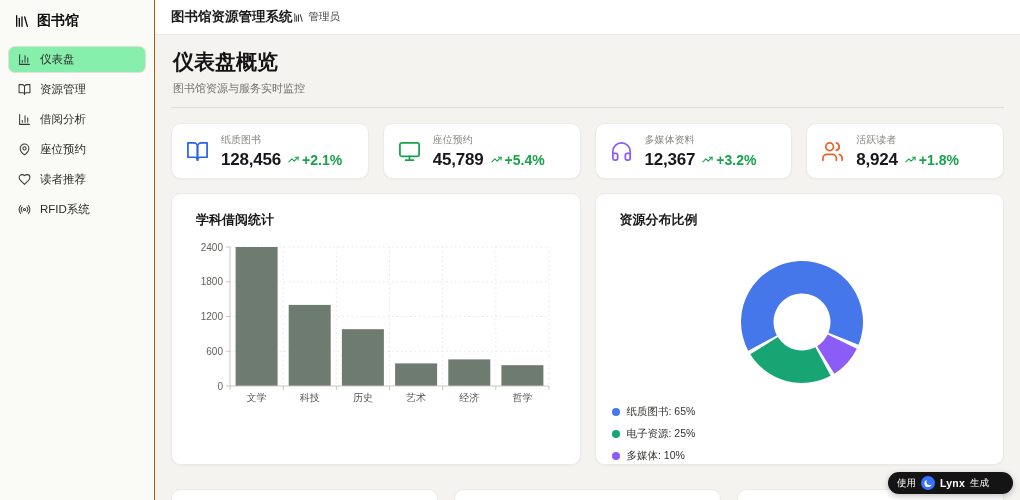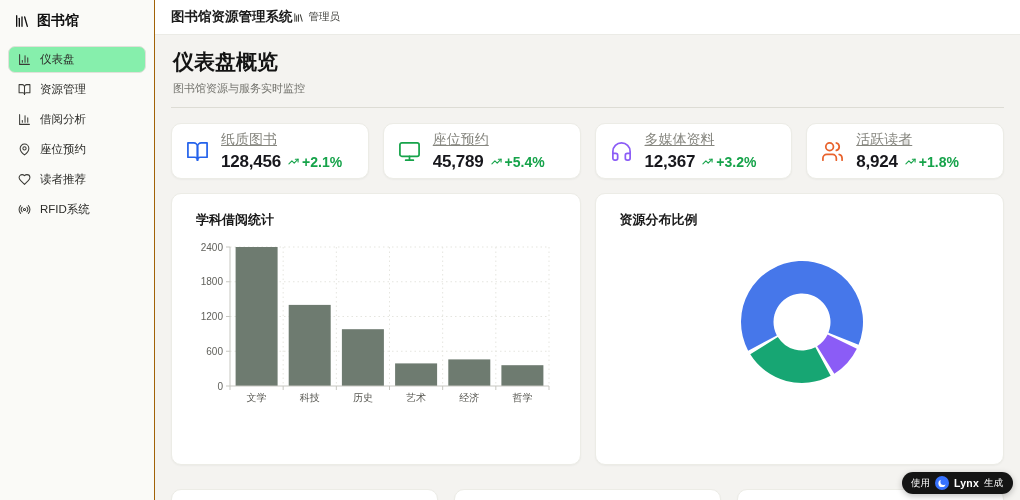--- a/index.html
+++ b/index.html
@@ -28,40 +28,40 @@
   .content{padding:0 16px;}
   .page-head{padding:13px 2px 11px 2px;border-bottom:1px solid #dddcd5;}
   .page-head h1{margin:0 0 5px 0;font-size:21px;font-weight:700;color:#141414;}
   .page-head p{margin:0;font-size:11px;color:#73736d;}
 
   
   .stats-row{display:grid;grid-template-columns:repeat(4,1fr);gap:14px;margin-top:15px;}
   .card{background:#fff;border:1px solid #ecece6;border-radius:10px;
     box-shadow:0 1px 2px rgba(0,0,0,.04);box-sizing:border-box;}
   .stat-card{display:flex;align-items:center;gap:12px;padding:11px 14px;height:56px;}
-  .stat-label{font-size:14px;color:#86867f;margin-bottom:3px;text-decoration:underline;}
+  .stat-label{font-size:10px;color:#86867f;margin-bottom:3px;}
   .stat-line{display:flex;align-items:center;gap:7px;}
   .stat-value{font-size:17px;font-weight:700;color:#17171c;letter-spacing:-.2px;}
   .trend{display:flex;align-items:center;gap:3px;color:#16a34a;font-size:14px;font-weight:700;}
 
   
   .charts-row{display:grid;grid-template-columns:1fr 1fr;gap:14px;margin-top:14px;height:272px;}
   .chart-card{padding:17px 24px;display:flex;flex-direction:column;overflow:hidden;}
   .chart-title{font-size:13px;font-weight:700;color:#191919;margin:0 0 10px 0;}
   .legend{margin-top:auto;margin-left:-8px;padding-bottom:2px;}
   .legend-row{display:flex;align-items:center;gap:7px;font-size:10.5px;color:#33332f;margin-top:8px;}
   .legend-dot{width:8px;height:8px;border-radius:50%;flex:none;}
 
   
   .bottom-row{display:grid;grid-template-columns:repeat(3,1fr);gap:16px;margin-top:24px;}
   .bottom-card{padding:16px 20px;min-height:110px;}
 
   
   .lynx-badge{position:absolute;right:7px;bottom:6px;background:#141414;color:#fff;
-    border-radius:14px;padding:4px 10px 4px 9px;display:flex;align-items:center;gap:5px;
+    border-radius:14px;padding:4px 24px 4px 9px;display:flex;align-items:center;gap:5px;
     font-size:9.5px;box-shadow:0 2px 6px rgba(0,0,0,.25);cursor:pointer;}
   .lynx-badge b{font-size:10.5px;letter-spacing:.2px;}
 </style>
 </head>
 <body>
 
 <aside class="sidebar">
   <div class="logo serif">
     <span class="ic" id="logo-icon">
         <svg width="16" height="16" viewBox="0 0 24 24" fill="none" stroke="currentColor" stroke-width="2" stroke-linecap="round" stroke-linejoin="round">
@@ -307,20 +307,34 @@
       </section>
       <section class="card chart-card">
         <h2 class="chart-title serif">资源分布比例</h2>
         <div id="donut" style="margin-top:8px;">
             <svg width="364" height="150" viewBox="0 0 364 150">
               <path d="M 128.14 103.64 A 61 61 0 1 1 238.56 97.85 L 208.42 85.68 A 28.5 28.5 0 1 0 156.84 88.38 Z" fill="#4677ea"></path>
               <path d="M 236.83 101.74 A 61 61 0 0 1 214.33 126.73 L 197.10 99.17 A 28.5 28.5 0 0 0 207.62 87.49 Z" fill="#8b5cf6"></path>
               <path d="M 210.64 128.86 A 61 61 0 0 1 130.27 107.33 L 157.83 90.10 A 28.5 28.5 0 0 0 195.38 100.16 Z" fill="#17a673"></path>
             </svg>
           </div>
+        <div class="legend" id="legend">
+            <div class="legend-row">
+              <span class="legend-dot" style="background:#4677ea"></span>
+              <span>纸质图书: 65%</span>
+            </div>
+            <div class="legend-row">
+              <span class="legend-dot" style="background:#17a673"></span>
+              <span>电子资源: 25%</span>
+            </div>
+            <div class="legend-row">
+              <span class="legend-dot" style="background:#8b5cf6"></span>
+              <span>多媒体: 10%</span>
+            </div>
+          </div>
       </section>
     </div>
 
     <div class="bottom-row" id="bottomcards">
         <section class="card bottom-card"></section>
         <section class="card bottom-card"></section>
         <section class="card bottom-card"></section>
       </div>
   </div>
 </div>

